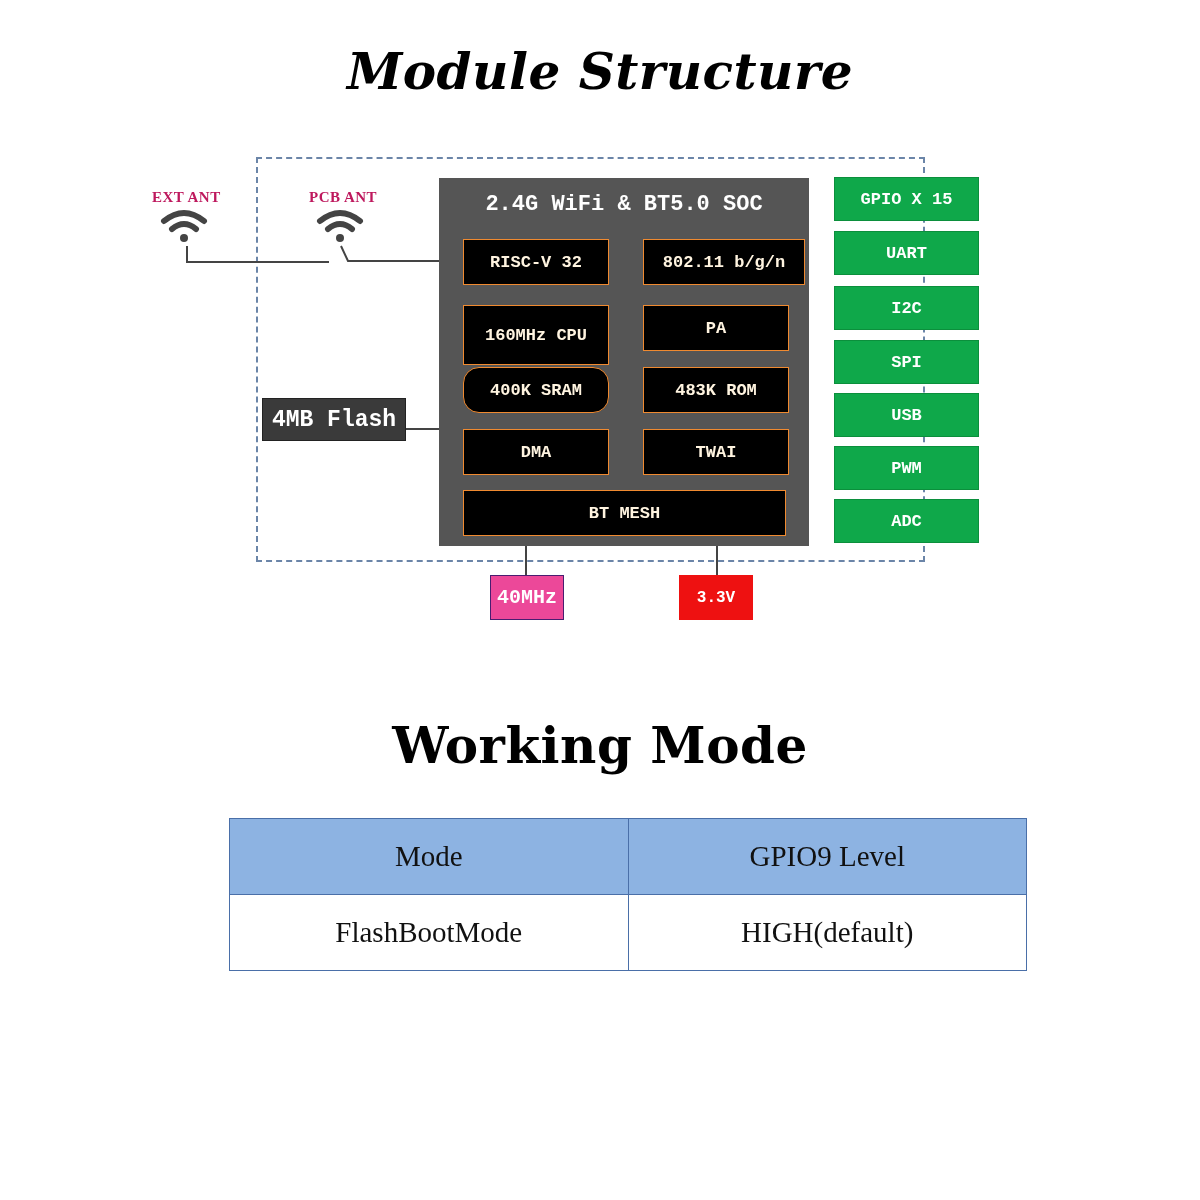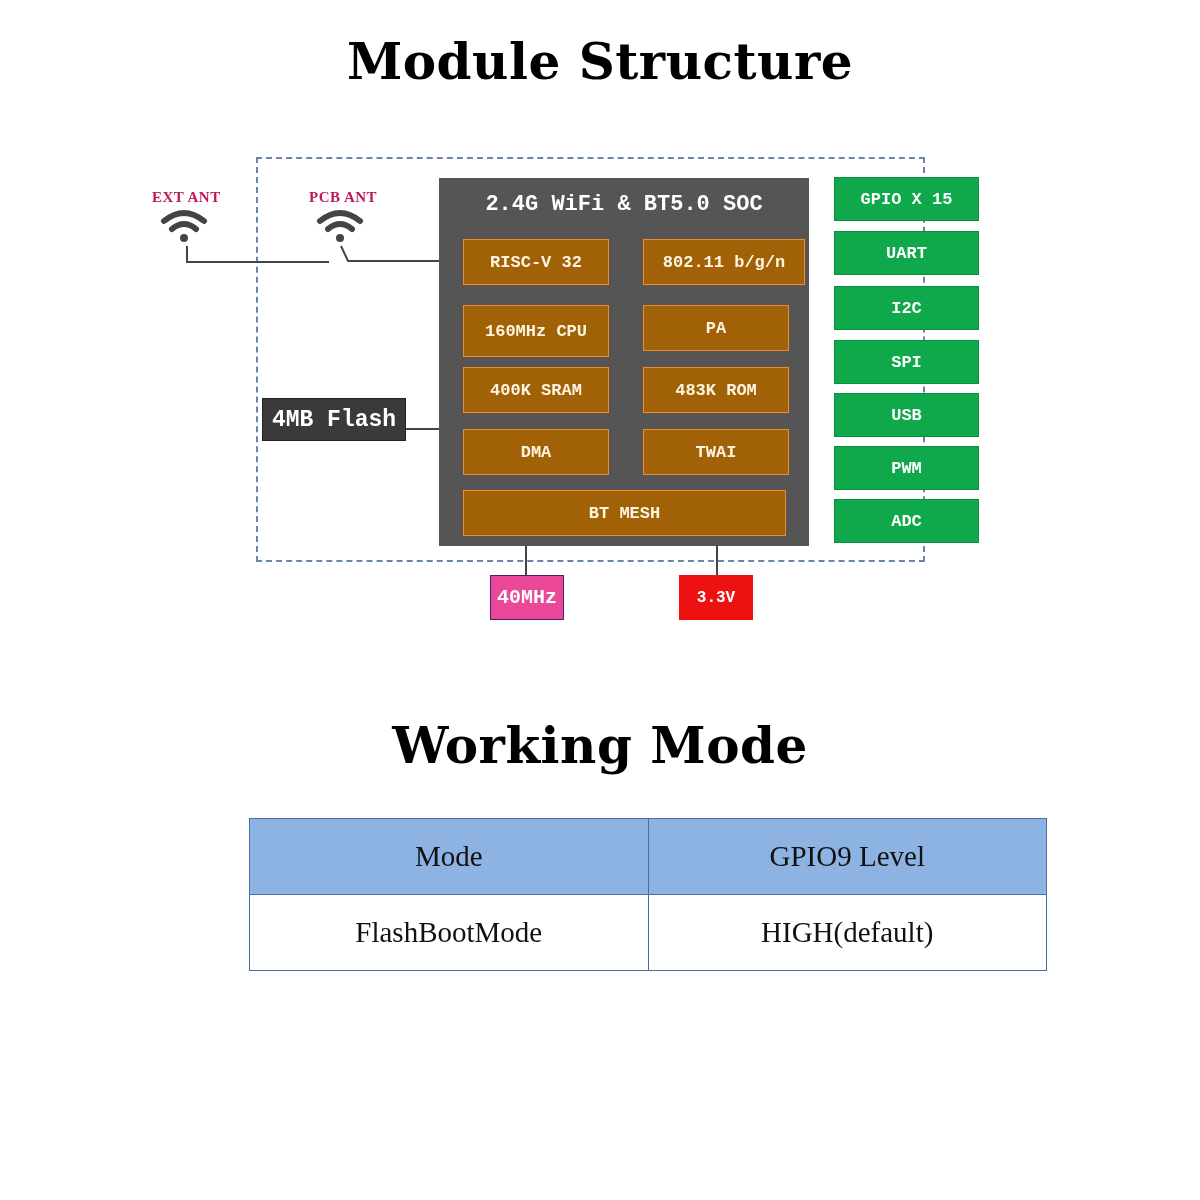--- a/index.html
+++ b/index.html
@@ -2,21 +2,21 @@
 <html><head>
 <meta charset="utf-8">
 <style>
   html, body { margin: 0; padding: 0; background: #ffffff; }
   body { width: 1200px; height: 1200px; position: relative; overflow: hidden; }
   .title {
     position: absolute; left: 0; width: 1200px; text-align: center;
     font-family: "DejaVu Serif", serif; font-weight: bold; color: #000;
     font-size: 50px; letter-spacing: 0.5px;
   }
-  #title1 { top: 32px; }
+  #title1 { top: 42px; font-style: italic; }
   #title2 { top: 716px; }
 
   .mono { font-family: "Liberation Mono", "DejaVu Sans Mono", monospace; font-weight: bold; }
 
   .dash-box {
     position: absolute; left: 256px; top: 157px; width: 669px; height: 405px;
     border: 2px dashed #6b85a8; box-sizing: border-box;
   }
   .ant-label {
     position: absolute; font-family: "Liberation Serif", serif; font-weight: bold;
@@ -27,21 +27,21 @@
 
   .soc {
     position: absolute; left: 439px; top: 178px; width: 370px; height: 368px;
     background: #555555;
   }
   .soc-title {
     position: absolute; left: 0; top: 14px; width: 100%; text-align: center;
     color: #fff; font-size: 22px;
   }
   .block {
-    position: absolute; background: #a16207; color: #fff4e0;
+    position: absolute; background: #000000; color: #fff4e0;
     display: flex; align-items: center; justify-content: center;
     font-size: 17px; border: 1px solid #f08a30; box-sizing: border-box;
   }
   .flash {
     position: absolute; left: 262px; top: 398px; width: 144px; height: 43px;
     background: #3a3a3a; color: #fff; display: flex; align-items: center; justify-content: center;
     font-size: 23px; border: 1px solid #222; box-sizing: border-box;
   }
   .periph {
     position: absolute; left: 834px; width: 145px; height: 44px; background: #0fa84a;
@@ -54,21 +54,21 @@
     font-size: 20px; border: 1px solid #4a1d70; box-sizing: border-box;
   }
   .power {
     position: absolute; left: 679px; top: 575px; width: 74px; height: 45px;
     background: #ee1111; color: #fff; display: flex; align-items: center; justify-content: center;
     font-size: 16px; box-sizing: border-box;
   }
 
   table.modes {
     position: absolute; left: 229px; top: 818px; width: 798px; border-collapse: collapse;
-    font-family: "Liberation Serif", serif; font-size: 29px; color: #111; margin-left: 20px;
+    font-family: "Liberation Serif", serif; font-size: 29px; color: #111;
   }
   table.modes th, table.modes td {
     border: 1.5px solid #4a6fa8; height: 75px; text-align: center; font-weight: normal;
     width: 50%; padding: 0;
   }
   table.modes th { background: #8db3e2; }
 </style>
 </head>
 <body>
 
@@ -95,23 +95,23 @@
   <polyline points="3,2 10,17 101,17" stroke="#444" stroke-width="2" fill="none"></polyline>
 </svg>
 <div class="line" style="left:406px; top:428px; width:33px; height:2px;"></div>
 <div class="line" style="left:525px; top:546px; width:2px; height:29px;"></div>
 <div class="line" style="left:716px; top:546px; width:2px; height:29px;"></div>
 
 <div class="soc mono">
   <div class="soc-title">2.4G WiFi &amp; BT5.0 SOC</div>
   <div class="block" style="left:24px; top:61px; width:146px; height:46px;">RISC-V 32</div>
   <div class="block" style="left:204px; top:61px; width:162px; height:46px;">802.11 b/g/n</div>
-  <div class="block" style="left:24px; top:127px; width:146px; height:52px;">160MHz CPU</div>
+  <div class="block" style="left:24px; top:127px; width:146px; height:60px;">160MHz CPU</div>
   <div class="block" style="left:204px; top:127px; width:146px; height:46px;">PA</div>
-  <div class="block" style="left:24px; top:189px; width:146px; height:46px;">400K SRAM</div>
+  <div class="block" style="left:24px; top:189px; width:146px; height:46px;border-radius:16px;">400K SRAM</div>
   <div class="block" style="left:204px; top:189px; width:146px; height:46px;">483K ROM</div>
   <div class="block" style="left:24px; top:251px; width:146px; height:46px;">DMA</div>
   <div class="block" style="left:204px; top:251px; width:146px; height:46px;">TWAI</div>
   <div class="block" style="left:24px; top:312px; width:323px; height:46px;">BT MESH</div>
 </div>
 
 <div class="flash mono">4MB Flash</div>
 
 <div class="periph mono" style="top:177px;">GPIO X 15</div>
 <div class="periph mono" style="top:231px;">UART</div>

